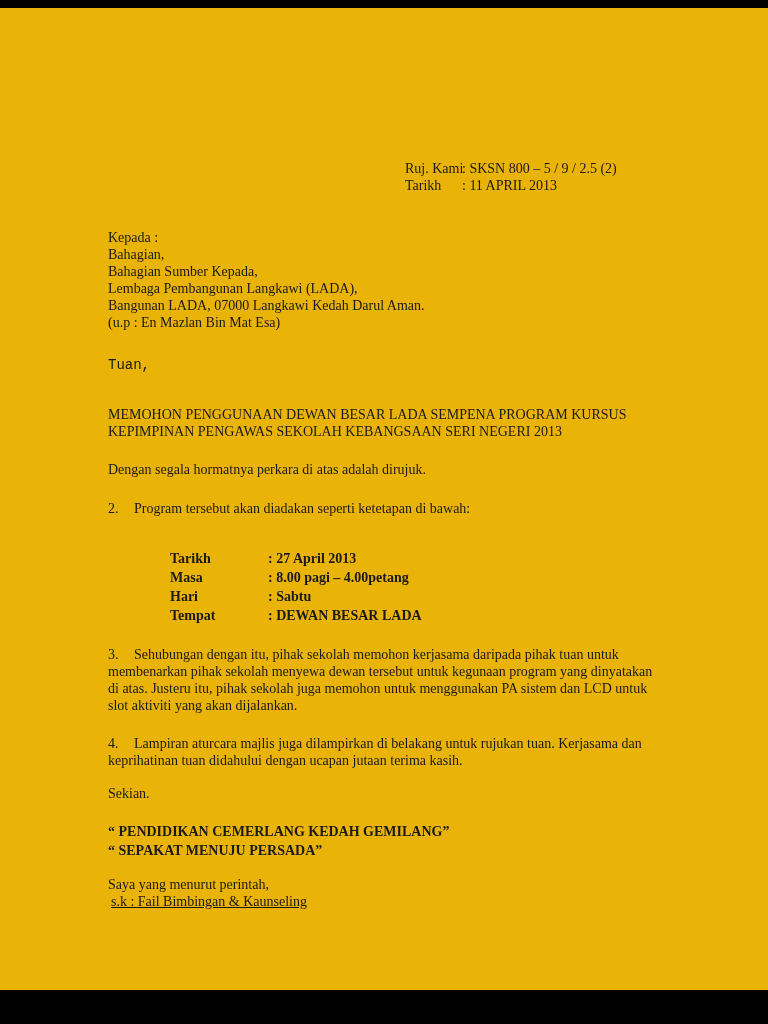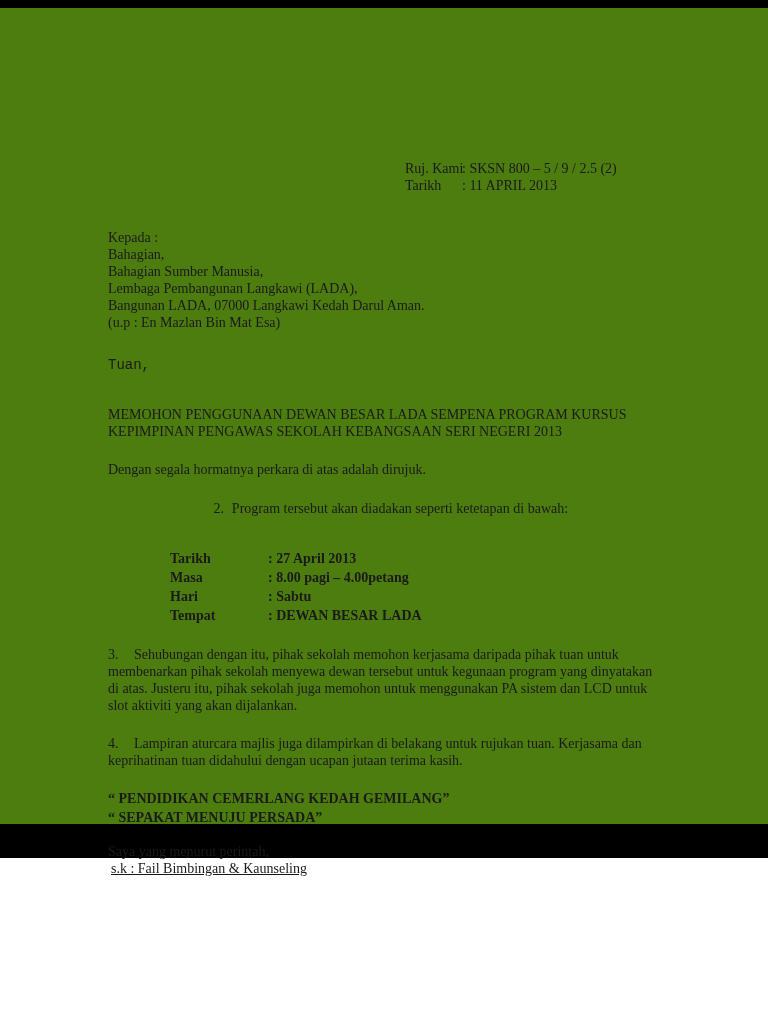--- a/index.html
+++ b/index.html
@@ -3,38 +3,38 @@
 <meta charset="utf-8">
 <style>
   html, body { margin: 0; padding: 0; }
   body {
     width: 768px; height: 1024px;
     background: #ffffff;
     font-family: "Liberation Serif", "DejaVu Serif", serif;
     color: #1a1a1a;
     overflow: hidden;
   }
-  .sheet { position: relative; width: 768px; height: 858px; background: #4d7c0f; }
+  .sheet { position: relative; width: 768px; height: 1024px; background: #eab308; }
   .bar { position: absolute; left: 0; width: 768px; background: #000000; }
   .bar-top { top: 0; height: 8px; }
   .bar-bottom { bottom: 0; height: 34px; }
   .content {
     position: absolute;
     left: 108px; top: 8px;
     width: 558px;
     font-size: 14px;
     line-height: 17px;
   }
   .ref-block { margin-top: 152px; margin-left: 297px; white-space: nowrap; }
   .ref-line .ref-label { display: inline-block; width: 57px; }
   .recipient { margin-top: 35px; }
   .salutation { margin-top: 26px; font-family: Liberation Mono, monospace; }
   .subject { margin-top: 32px; font-weight: normal; }
   .para-plain { margin-top: 21px; }
-  .para-num { margin-top: 22px; text-align: center; }
+  .para-num { margin-top: 22px; }
   .num { display: inline-block; width: 26px; }
   .details { margin-top: 32px; margin-left: 62px; font-weight: bold; line-height: 19px; }
   .detail-label { display: inline-block; width: 98px; }
   .para-body { margin-top: 21px; }
   .closing { margin-top: 16px; }
   .slogans { margin-top: 20px; font-weight: bold; line-height: 19px; }
   .signoff { margin-top: 16px; }
   .cc { margin-left: 3px; text-decoration: underline; }
 </style>
 </head>
@@ -51,21 +51,21 @@
         <span class="ref-label">Ruj. Kami</span><span>: SKSN 800 – 5 / 9 / 2.5 (2)</span>
       </div>
       <div class="ref-line">
         <span class="ref-label">Tarikh</span><span>: 11 APRIL 2013</span>
       </div>
     </div>
 
     <div class="recipient">
       <div>Kepada :</div>
       <div>Bahagian,</div>
-      <div>Bahagian Sumber Manusia,</div>
+      <div>Bahagian Sumber Kepada,</div>
       <div>Lembaga Pembangunan Langkawi (LADA),</div>
       <div>Bangunan LADA, 07000 Langkawi Kedah Darul Aman.</div>
       <div>(u.p : En Mazlan Bin Mat Esa)</div>
     </div>
 
     <div class="salutation">Tuan,</div>
 
     <div class="subject">MEMOHON PENGGUNAAN DEWAN BESAR LADA SEMPENA PROGRAM KURSUS KEPIMPINAN PENGAWAS SEKOLAH KEBANGSAAN SERI NEGERI 2013</div>
 
     <div class="para-plain">Dengan segala hormatnya perkara di atas adalah dirujuk.</div>
@@ -90,20 +90,21 @@
     </div>
 
     <div class="para-body">
       <span class="num">3.</span><span>Sehubungan dengan itu, pihak sekolah memohon kerjasama daripada pihak tuan untuk membenarkan pihak sekolah menyewa dewan tersebut untuk kegunaan program yang dinyatakan di atas. Justeru itu, pihak sekolah juga memohon untuk menggunakan PA sistem dan LCD untuk slot aktiviti yang akan dijalankan.</span>
     </div>
 
     <div class="para-body">
       <span class="num">4.</span><span>Lampiran aturcara majlis juga dilampirkan di belakang untuk rujukan tuan. Kerjasama dan keprihatinan tuan didahului dengan ucapan jutaan terima kasih.</span>
     </div>
 
+    <div class="closing">Sekian.</div>
 
     <div class="slogans">
       <div>“ PENDIDIKAN CEMERLANG KEDAH GEMILANG”</div>
       <div>“ SEPAKAT MENUJU PERSADA”</div>
     </div>
 
     <div class="signoff">Saya yang menurut perintah,</div>
 
     <div class="cc">s.k : Fail Bimbingan &amp; Kaunseling</div>
 

